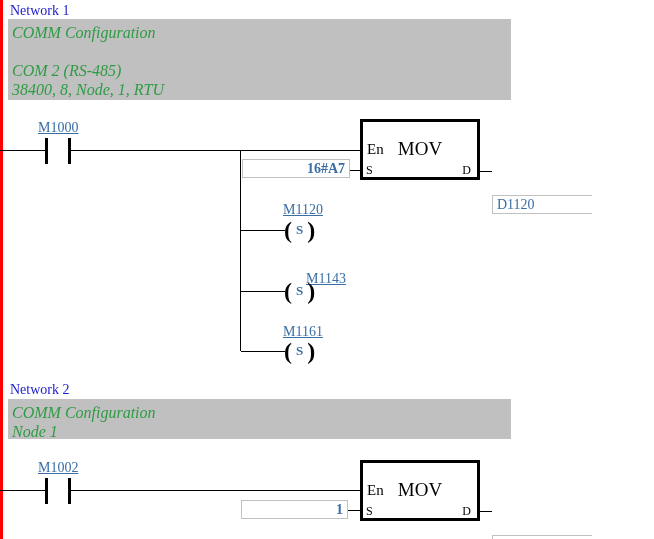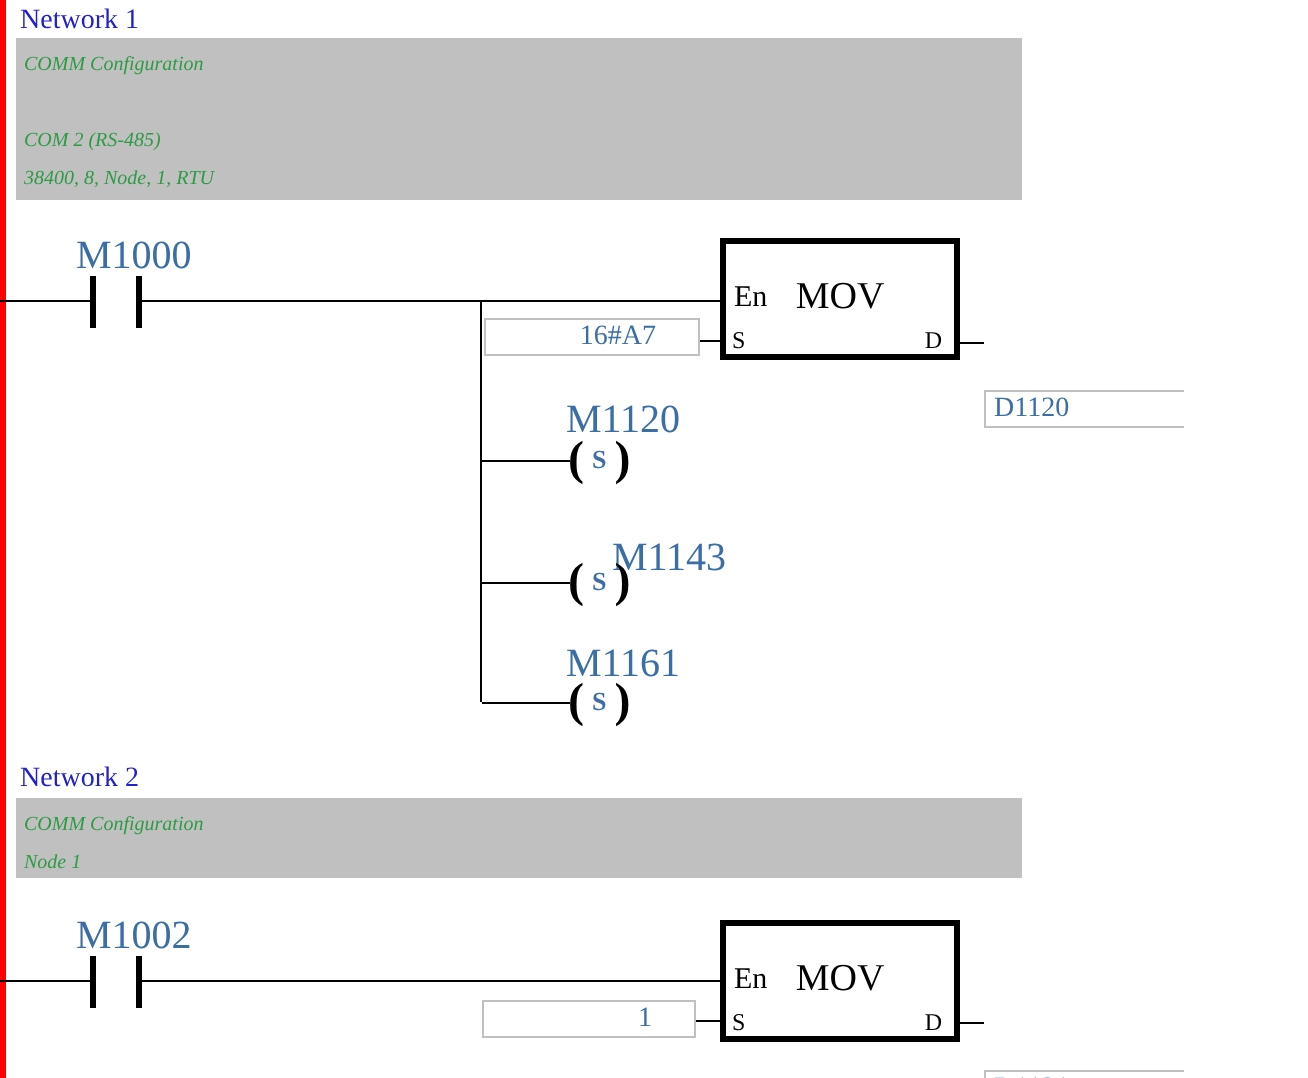--- a/index.html
+++ b/index.html
@@ -6,37 +6,37 @@
   #canvas{
     position:relative;width:592px;height:539px;background:#ffffff;
     font-family:"Liberation Serif", serif;overflow:hidden;
   }
   
   .rail{position:absolute;left:0;top:0;width:3px;height:539px;background:#ff0000;}
   
   .net-title{position:absolute;left:10px;color:#2020cc;font-size:14px;line-height:15px;white-space:nowrap;}
   
   .comment-box{position:absolute;left:8px;width:503px;background:#c0c0c0;padding:4px 0 0 4px;box-sizing:border-box;}
-  .comment-line{font-style:italic;color:#2e9b44;font-size:10px;line-height:19px;height:19px;white-space:nowrap;}
+  .comment-line{font-style:italic;color:#2e9b44;font-size:16px;line-height:19px;height:19px;white-space:nowrap;}
   
   .hwire{position:absolute;height:1px;background:#000000;}
   .vwire{position:absolute;width:1px;background:#000000;}
   
   .contact-bar{position:absolute;width:3px;height:26px;background:#000000;}
-  .dev-label{position:absolute;color:#3a6ea5;font-size:20px;line-height:14px;white-space:nowrap;}
+  .dev-label{position:absolute;color:#3a6ea5;font-size:14px;line-height:14px;white-space:nowrap;text-decoration:underline;}
   
   .fblock{position:absolute;width:120px;height:61px;border:3px solid #000000;background:#ffffff;box-sizing:border-box;}
   .fblock .ftitle{position:absolute;left:0;right:0;top:16px;text-align:center;font-size:19px;color:#000;}
   .fblock .pin-en{position:absolute;left:4px;top:19px;font-size:15px;color:#000;}
   .fblock .pin-s{position:absolute;left:3px;top:41px;font-size:12px;color:#000;}
   .fblock .pin-d{position:absolute;right:6px;top:41px;font-size:12px;color:#000;}
   
   .operand-box{position:absolute;height:19px;border:1px solid #c0c0c0;background:#ffffff;
     box-sizing:border-box;font-size:14px;line-height:17px;color:#3a6ea5;white-space:nowrap;}
-  .operand-right{text-align:right;padding-right:21px;}
+  .operand-right{text-align:right;padding-right:4px;font-weight:bold;}
   .operand-left{text-align:left;padding-left:4px;margin-top:33px;}
   
   .coil{position:absolute;display:flex;align-items:center;color:#000;}
   .coil::before{content:"(";font-size:24px;font-weight:bold;line-height:22px;}
   .coil::after{content:")";font-size:24px;font-weight:bold;line-height:22px;}
   .coil .coil-sym{font-size:13px;font-weight:bold;color:#3a6ea5;margin:0 4px;line-height:22px;}
 </style>
 </head>
 <body>
 

